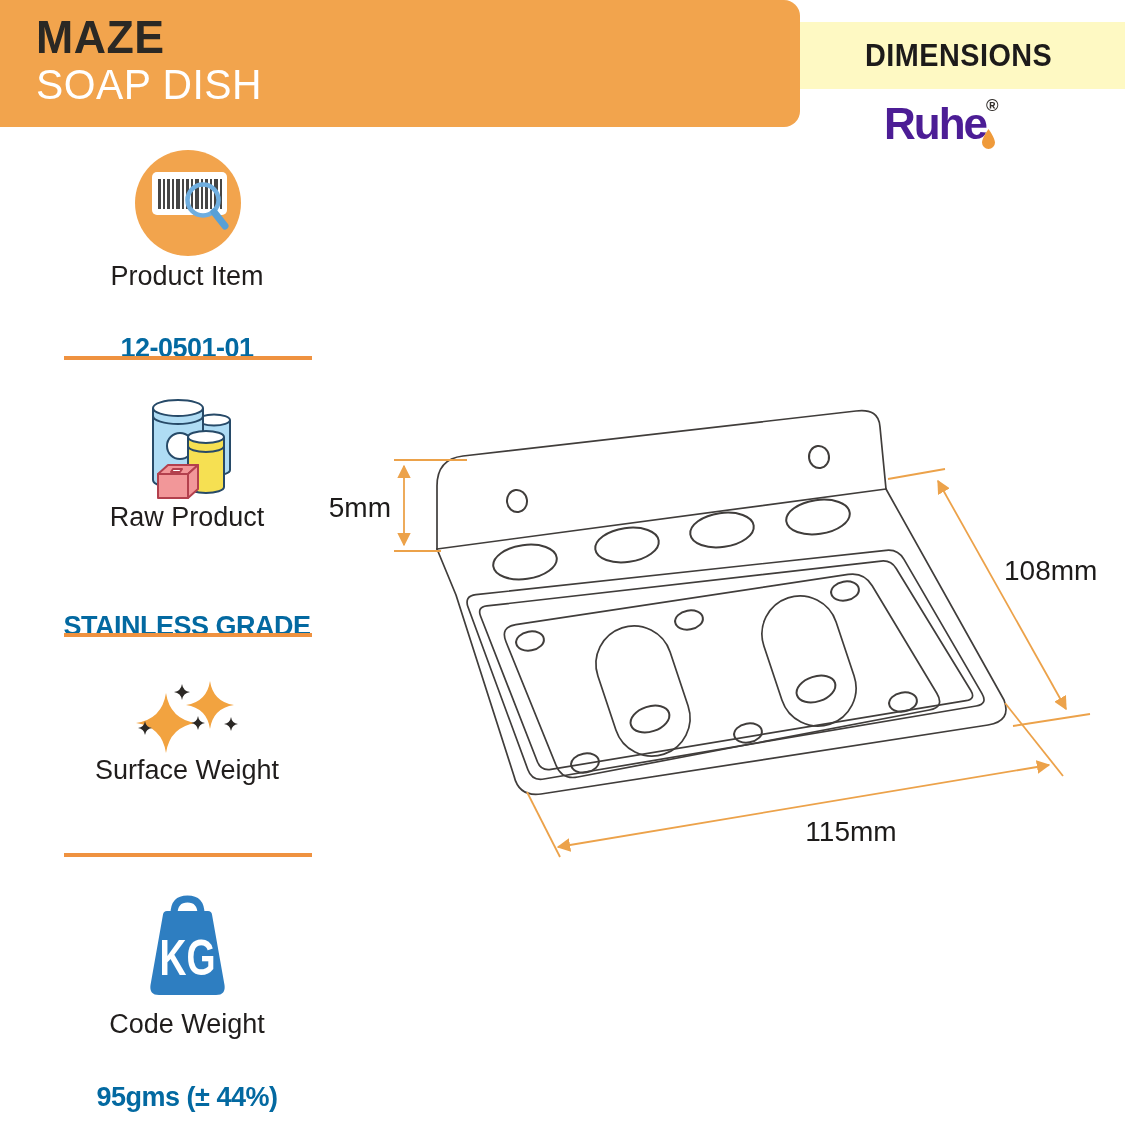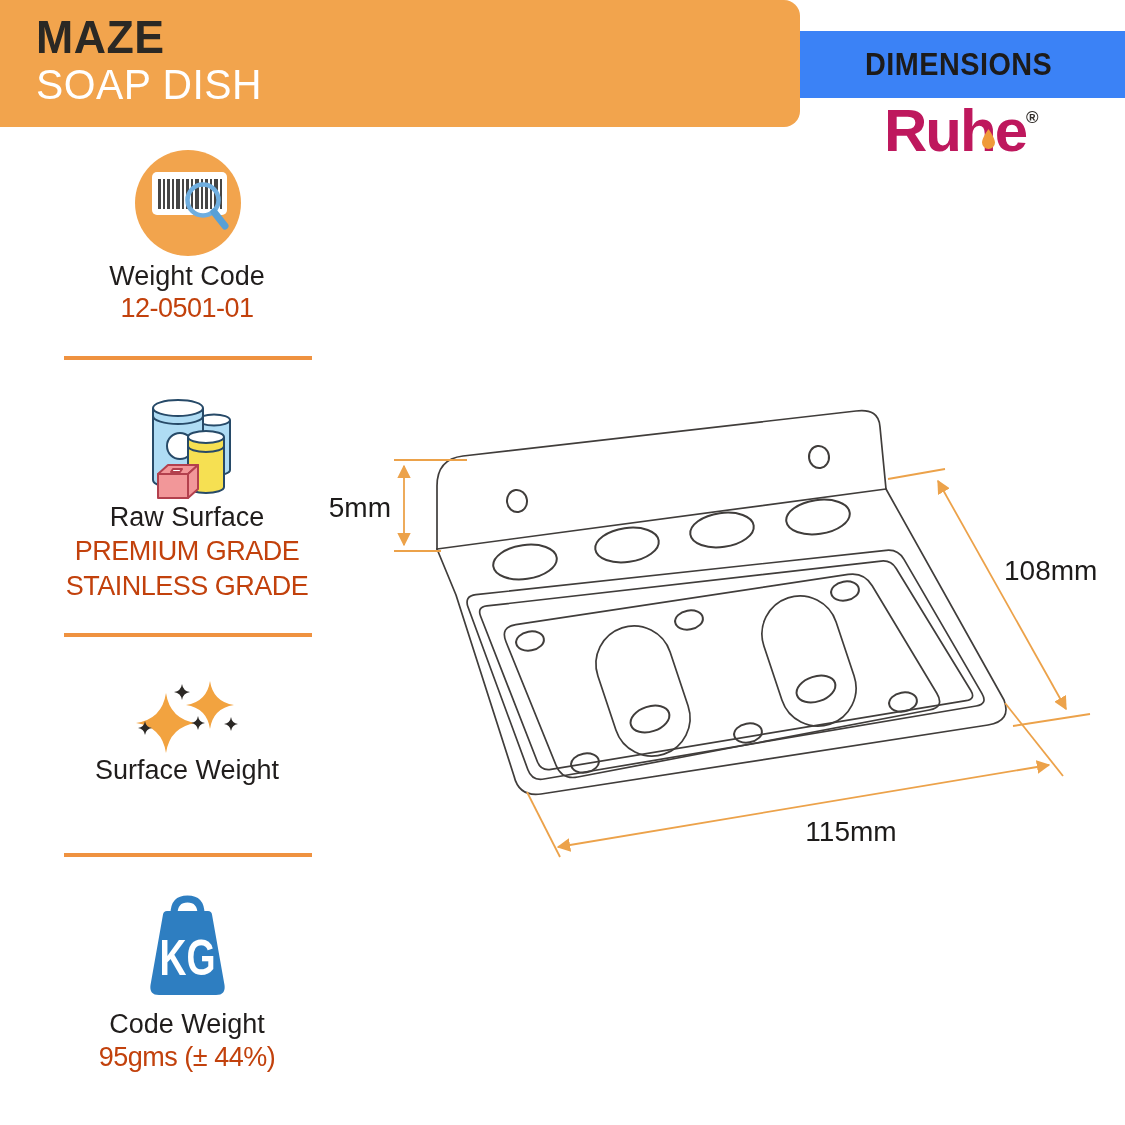--- a/index.html
+++ b/index.html
@@ -5,33 +5,33 @@
   html,body{margin:0;padding:0;background:#fff;}
   .page{position:relative;width:1125px;height:1125px;background:#ffffff;overflow:hidden;
         font-family:"Liberation Sans","DejaVu Sans",sans-serif;color:#221f1e;}
   
   .banner-orange{position:absolute;left:0;top:0;width:800px;height:127px;background:#F2A44D;
                  border-radius:0 16px 16px 0;z-index:2;}
   .product-name{position:absolute;left:36px;top:9px;font-size:47px;font-weight:bold;color:#2B2824;
                 letter-spacing:.5px;transform:scaleX(.95);transform-origin:left;}
   .product-type{position:absolute;left:36px;top:60px;font-size:43px;font-weight:400;color:#ffffff;
                 letter-spacing:.5px;transform:scaleX(.95);transform-origin:left;}
-  .banner-gray{position:absolute;left:792px;top:31px;width:333px;height:67px;background:#3b82f6;z-index:1;
+  .banner-gray{position:absolute;left:792px;top:22px;width:333px;height:67px;background:#fef9c3;z-index:1;
                display:flex;align-items:center;justify-content:center;}
   .banner-gray span{font-size:31px;font-weight:bold;color:#1d1b1a;letter-spacing:.5px;
                     transform:scaleX(.93);}
   
   .brand{position:absolute;left:884px;top:96px;z-index:3;width:200px;height:70px;}
-  .brand-text{font-size:60px;font-weight:bold;color:#be185d;letter-spacing:-2px;}
+  .brand-text{font-size:44px;font-weight:bold;color:#4c1d95;letter-spacing:-2px;}
   .brand-reg{font-size:17px;font-weight:bold;color:#312D2A;vertical-align:28px;letter-spacing:0;}
   .droplet{position:absolute;left:97px;top:33px;}
   
   .spec-line{position:absolute;left:62px;width:250px;text-align:center;line-height:1.1;}
   .spec-label{font-size:27px;font-weight:400;color:#201d1c;}
-  .spec-value{font-size:27px;font-weight:normal;color:#c2410c;letter-spacing:-.5px;}
+  .spec-value{font-size:27px;font-weight:bold;color:#0369a1;letter-spacing:-.5px;margin-top:40px;}
   .divider{position:absolute;left:64px;width:248px;height:4px;background:#EF9240;border:none;margin:0;}
   .icon-abs{position:absolute;}
   
   .drawing{position:absolute;left:330px;top:385px;}
   .dim-text{font-size:28px;fill:#1d1b1a;font-family:"Liberation Sans","DejaVu Sans",sans-serif;}
 </style>
 </head>
 <body>
 
 <div class="page">
@@ -67,21 +67,21 @@
       <rect x="62" y="30" width="4" height="30"></rect>
         <rect x="68" y="30" width="2" height="30"></rect>
       <rect x="72" y="30" width="3" height="30"></rect>
         <rect x="77" y="30" width="2" height="30"></rect>
       <rect x="81" y="30" width="4" height="30"></rect>
         <rect x="87" y="30" width="2" height="30"></rect>
     </g>
     <circle cx="70" cy="51" r="15.5" fill="none" stroke="#6FAEE0" stroke-width="4.5"></circle>
     <line x1="81" y1="63" x2="92" y2="77" stroke="#59A0D6" stroke-width="7" stroke-linecap="round"></line>
   </svg>
-  <div class="spec-line spec-label" style="top:262px;">Weight Code</div>
+  <div class="spec-line spec-label" style="top:262px;">Product Item</div>
   <div class="spec-line spec-value" style="top:294px;">12-0501-01</div>
   <hr class="divider" style="top:356px;">
 
   <svg class="icon-abs" style="left:136px;top:392px;" width="100" height="108" viewBox="0 0 100 108">
     <g stroke="#274A68" stroke-width="2" stroke-linejoin="round">
 
       <path d="M62,28 L62,78 A16,5.5 0 0 0 94,78 L94,28" fill="#AFDCF4"></path>
       <ellipse cx="78" cy="28" rx="16" ry="5.5" fill="#ffffff"></ellipse>
 
       <path d="M17,16 L17,88 A25,8 0 0 0 67,88 L67,16" fill="#AFDCF4"></path>
@@ -94,22 +94,21 @@
       <path d="M52,54 A18,6 0 0 0 88,54" fill="none"></path>
     </g>
     <g stroke="#B3404D" stroke-width="2" stroke-linejoin="round">
 
       <polygon points="22,82 32,73 62,73 52,82" fill="#F29799"></polygon>
       <rect x="22" y="82" width="30" height="24" fill="#F29799"></rect>
       <polygon points="52,82 62,73 62,97 52,106" fill="#F29799"></polygon>
       <polygon points="37,77 46,77 44,80 35,80" fill="#ffffff"></polygon>
     </g>
   </svg>
-  <div class="spec-line spec-label" style="top:503px;">Raw Surface</div>
-  <div class="spec-line spec-value" style="top:537px;">PREMIUM GRADE</div>
+  <div class="spec-line spec-label" style="top:503px;">Raw Product</div>
   <div class="spec-line spec-value" style="top:572px;">STAINLESS GRADE</div>
   <hr class="divider" style="top:633px;">
 
   <svg class="icon-abs" style="left:134px;top:676px;" width="106" height="78" viewBox="0 0 106 78">
     <path d="M32,17 Q35.9,43.1 62,47 Q35.9,50.9 32,77 Q28.1,50.9 2,47 Q28.1,43.1 32,17 Z" fill="#F2A340"></path>
     <path d="M76,5 Q79.1,25.9 100,29 Q79.1,32.1 76,53 Q72.9,32.1 52,29 Q72.9,25.9 76,5 Z" fill="#F2A340"></path>
     <path d="M48,8 Q49,15 56,16 Q49,17 48,24 Q47,17 40,16 Q47,15 48,8 Z" fill="#2B2825"></path>
     <path d="M11,45 Q11.9,51.1 18,52 Q11.9,52.9 11,59 Q10.1,52.9 4,52 Q10.1,51.1 11,45 Z" fill="#2B2825"></path>
     <path d="M64,40 Q64.9,46.1 71,47 Q64.9,47.9 64,54 Q63.1,47.9 57,47 Q63.1,46.1 64,40 Z" fill="#2B2825"></path>
     <path d="M97,41 Q97.9,47.1 104,48 Q97.9,48.9 97,55 Q96.1,48.9 90,48 Q96.1,47.1 97,41 Z" fill="#2B2825"></path>

